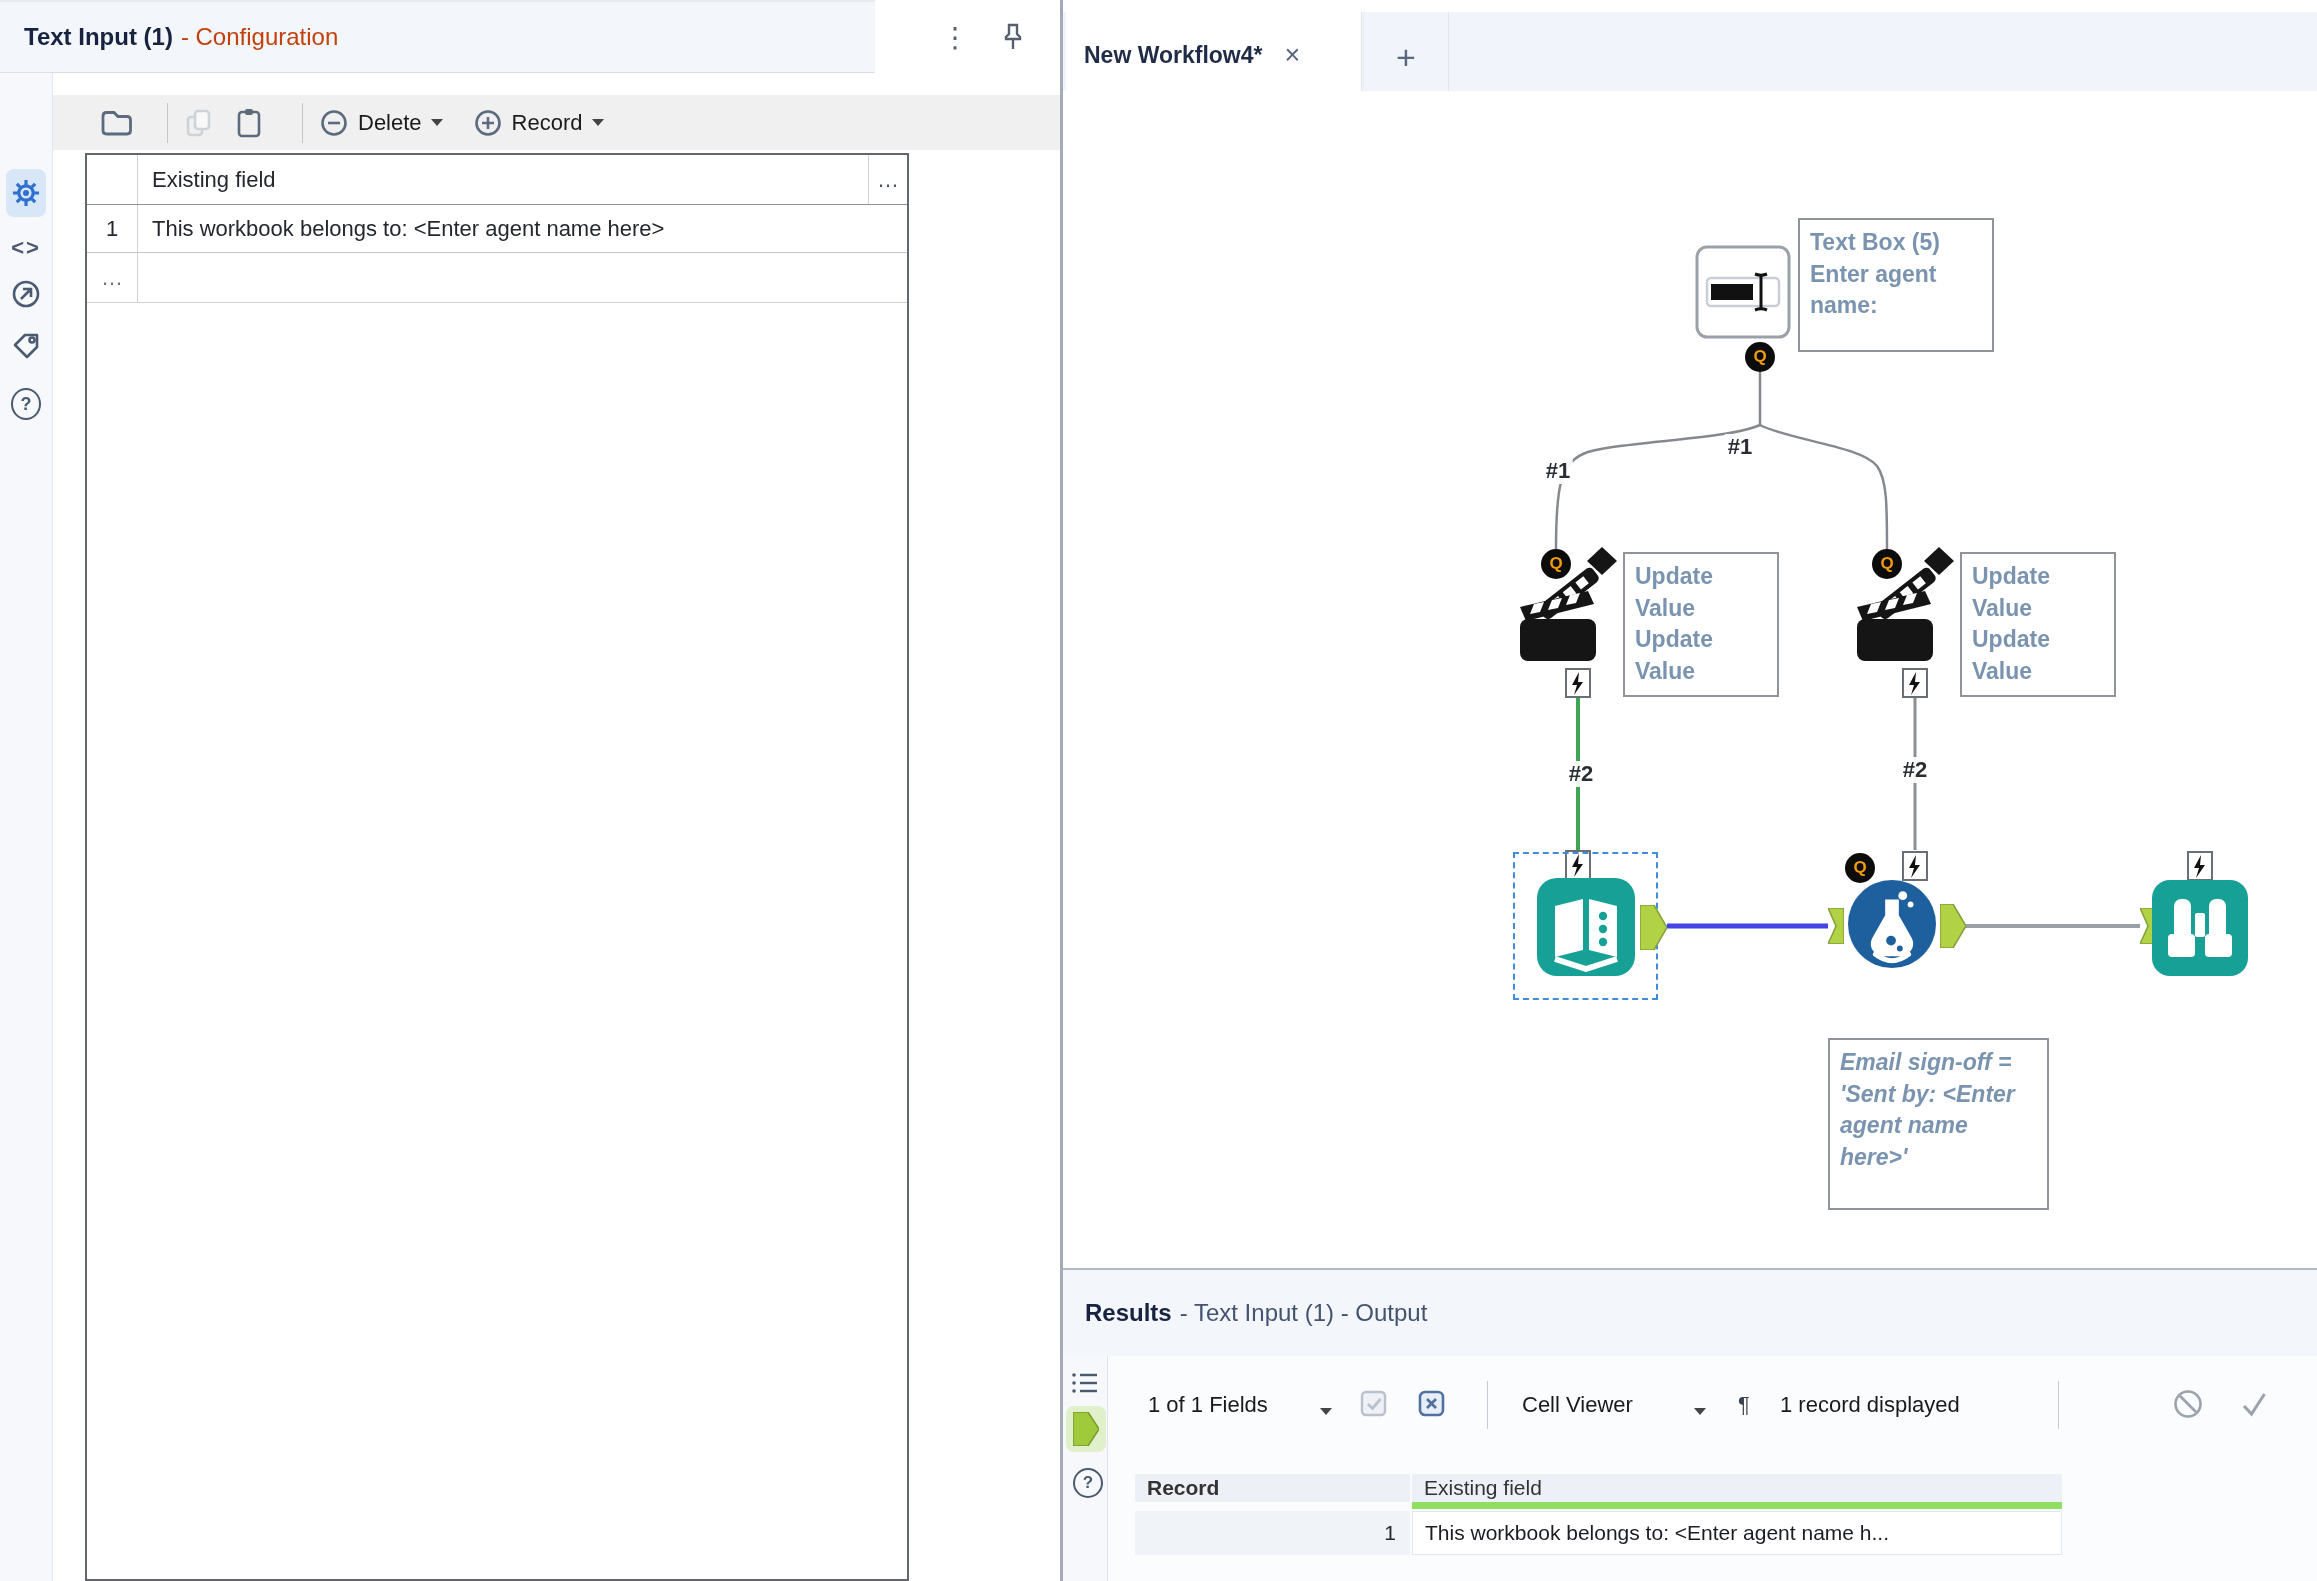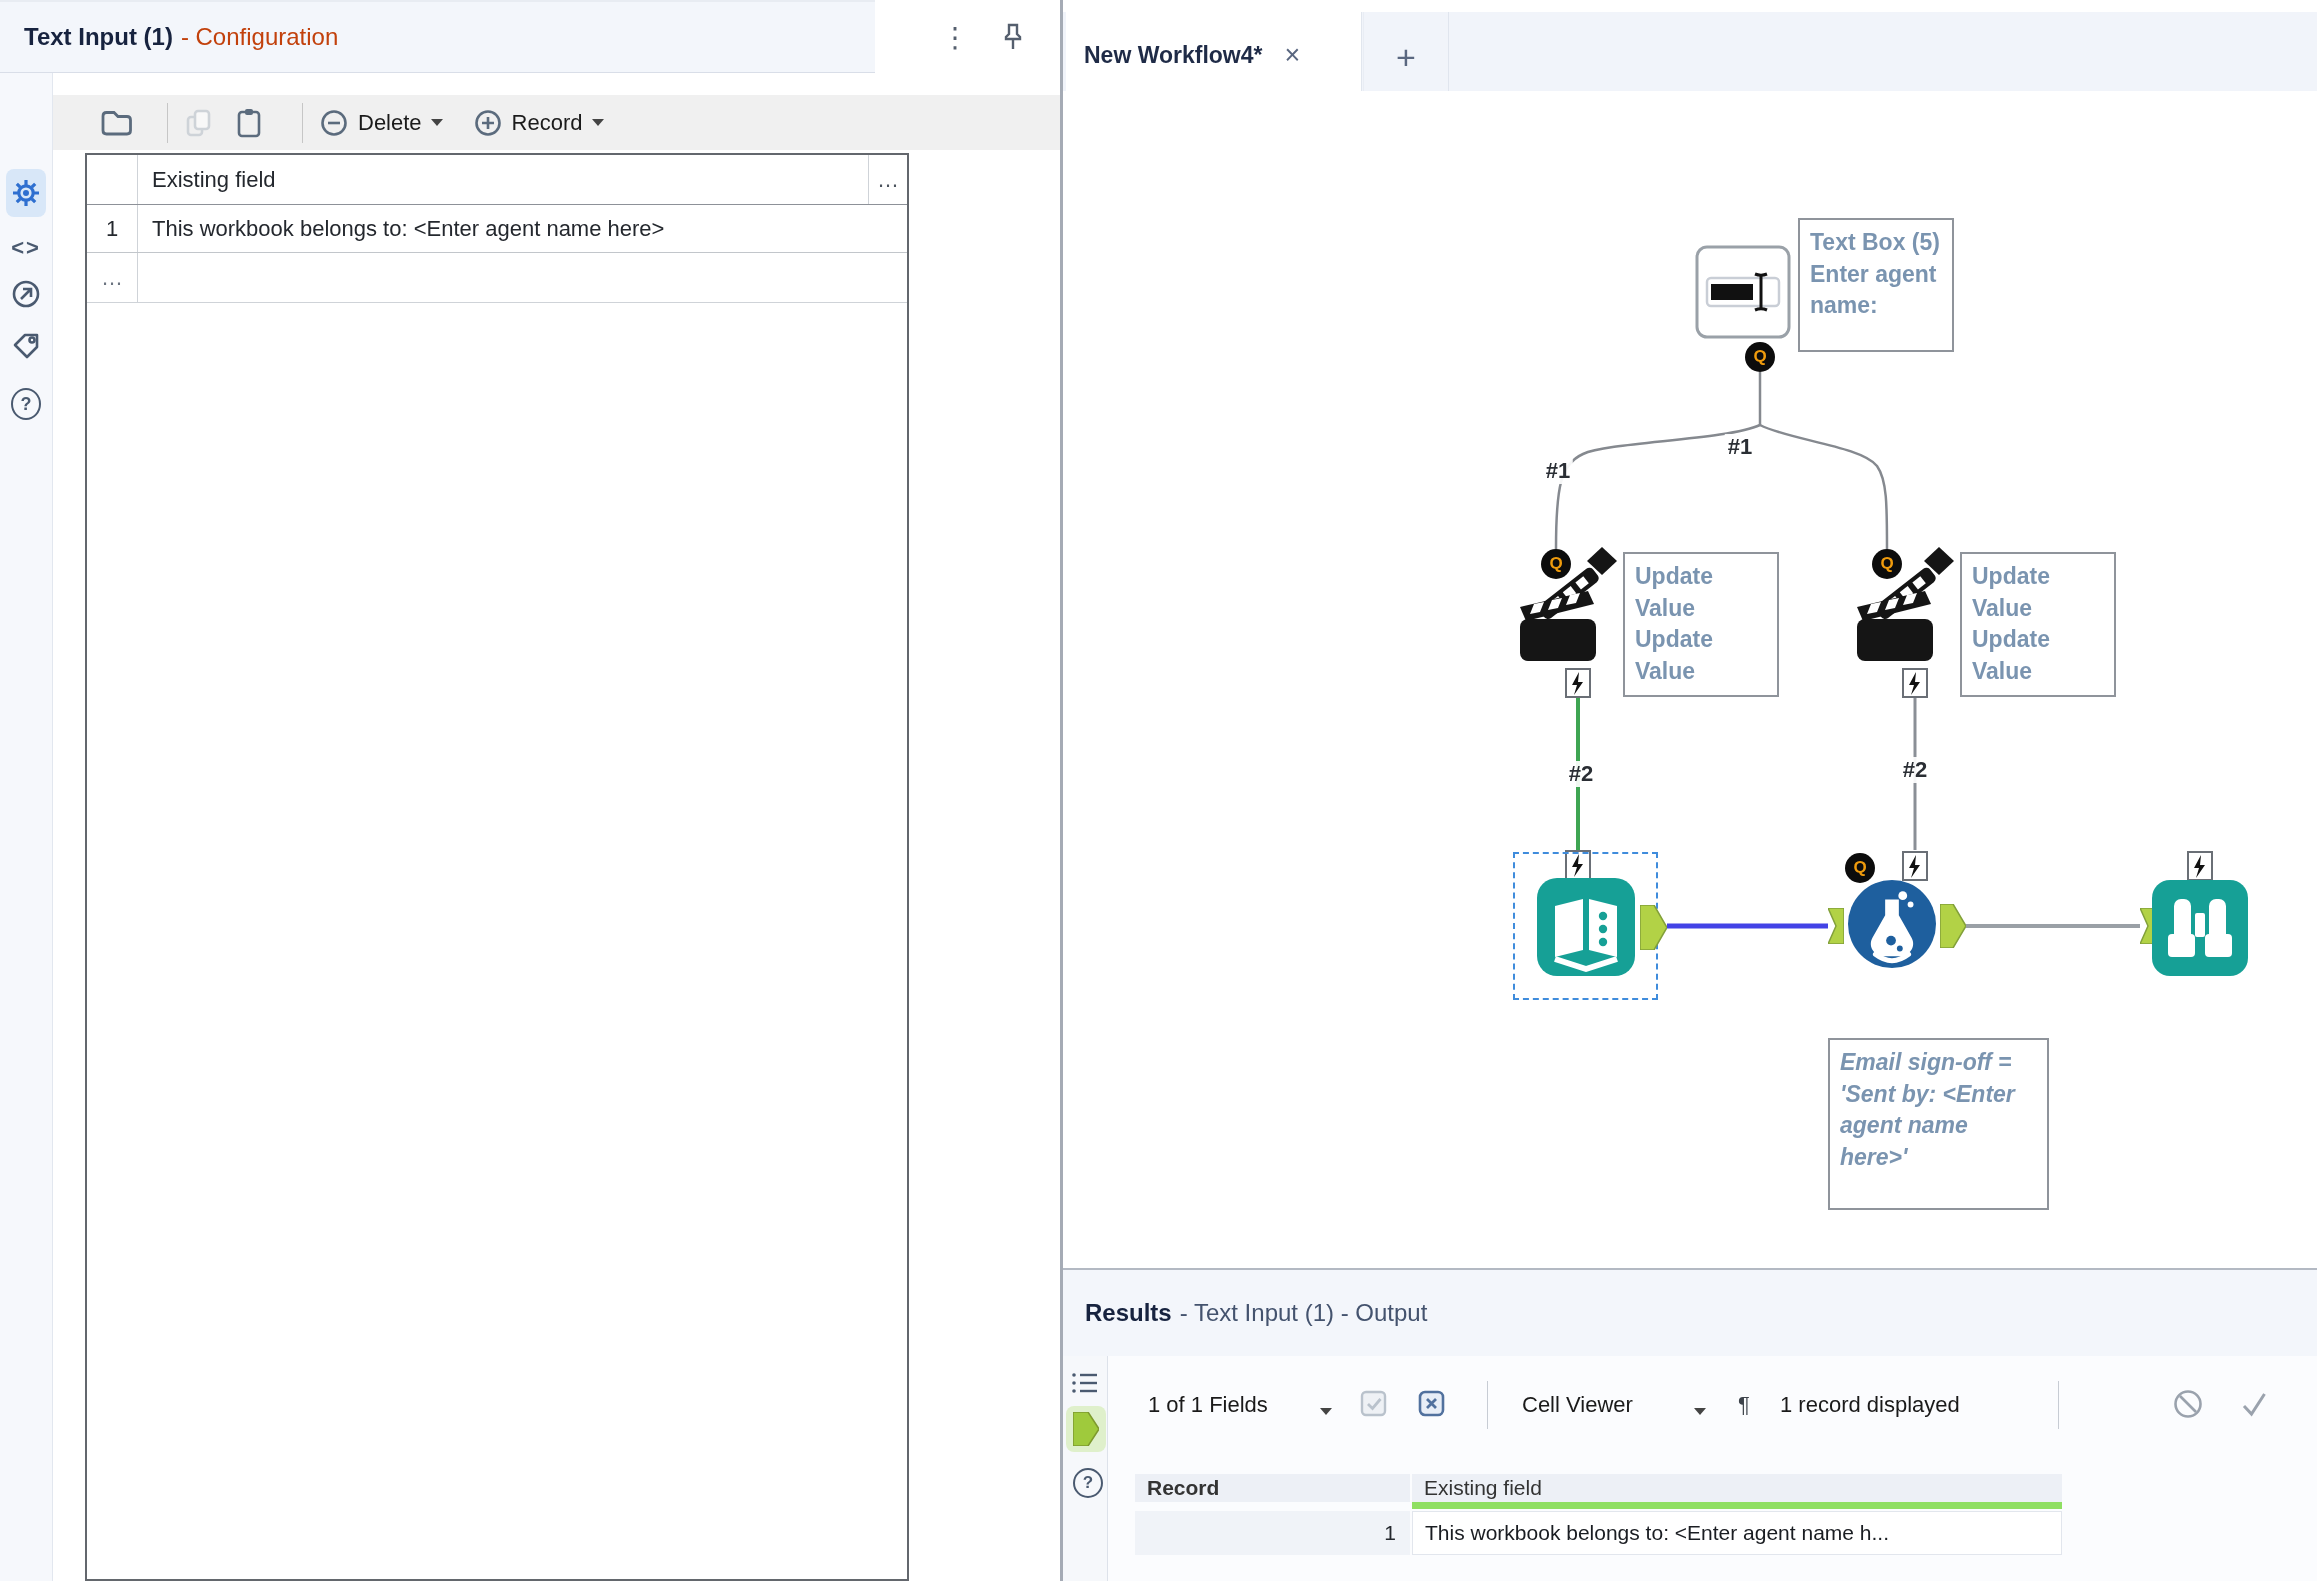--- a/index.html
+++ b/index.html
@@ -196,21 +196,21 @@
         <rect x="2" y="2" width="92" height="90" rx="10" fill="#fff" stroke="#9aa1a8" stroke-width="3"></rect>
         <rect x="12" y="33" width="72" height="28" rx="4" fill="none" stroke="#c9ced6" stroke-width="2.5"></rect>
         <rect x="16" y="39" width="42" height="16" fill="#111"></rect>
         <g stroke="#111" stroke-width="3" fill="none">
             <line x1="66" y1="30" x2="66" y2="64"></line>
             <path d="M60,29 q6,2.5 12,0 M60,65 q6,-2.5 12,0"></path>
           </g>
       </svg>
     </div>
     <div class="q-anchor" style="left:682px;top:251px;">Q</div>
-    <div class="note" style="left:735px;top:127px;width:156px;min-height:134px;">Text Box (5)
+    <div class="note" style="left:735px;top:127px;width:196px;min-height:134px;">Text Box (5)
 Enter agent name:</div>
 
     <div class="tool" style="left:455px;top:454px;">
       <svg width="112" height="118" viewBox="0 0 112 118">
         <g fill="#151515">
           <polygon points="84,2 99,16 84,30 69,16"></polygon>
           <g transform="rotate(-38 28 68)">
               <rect x="24" y="58" width="68" height="17" rx="5"></rect>
             </g>
         </g>

